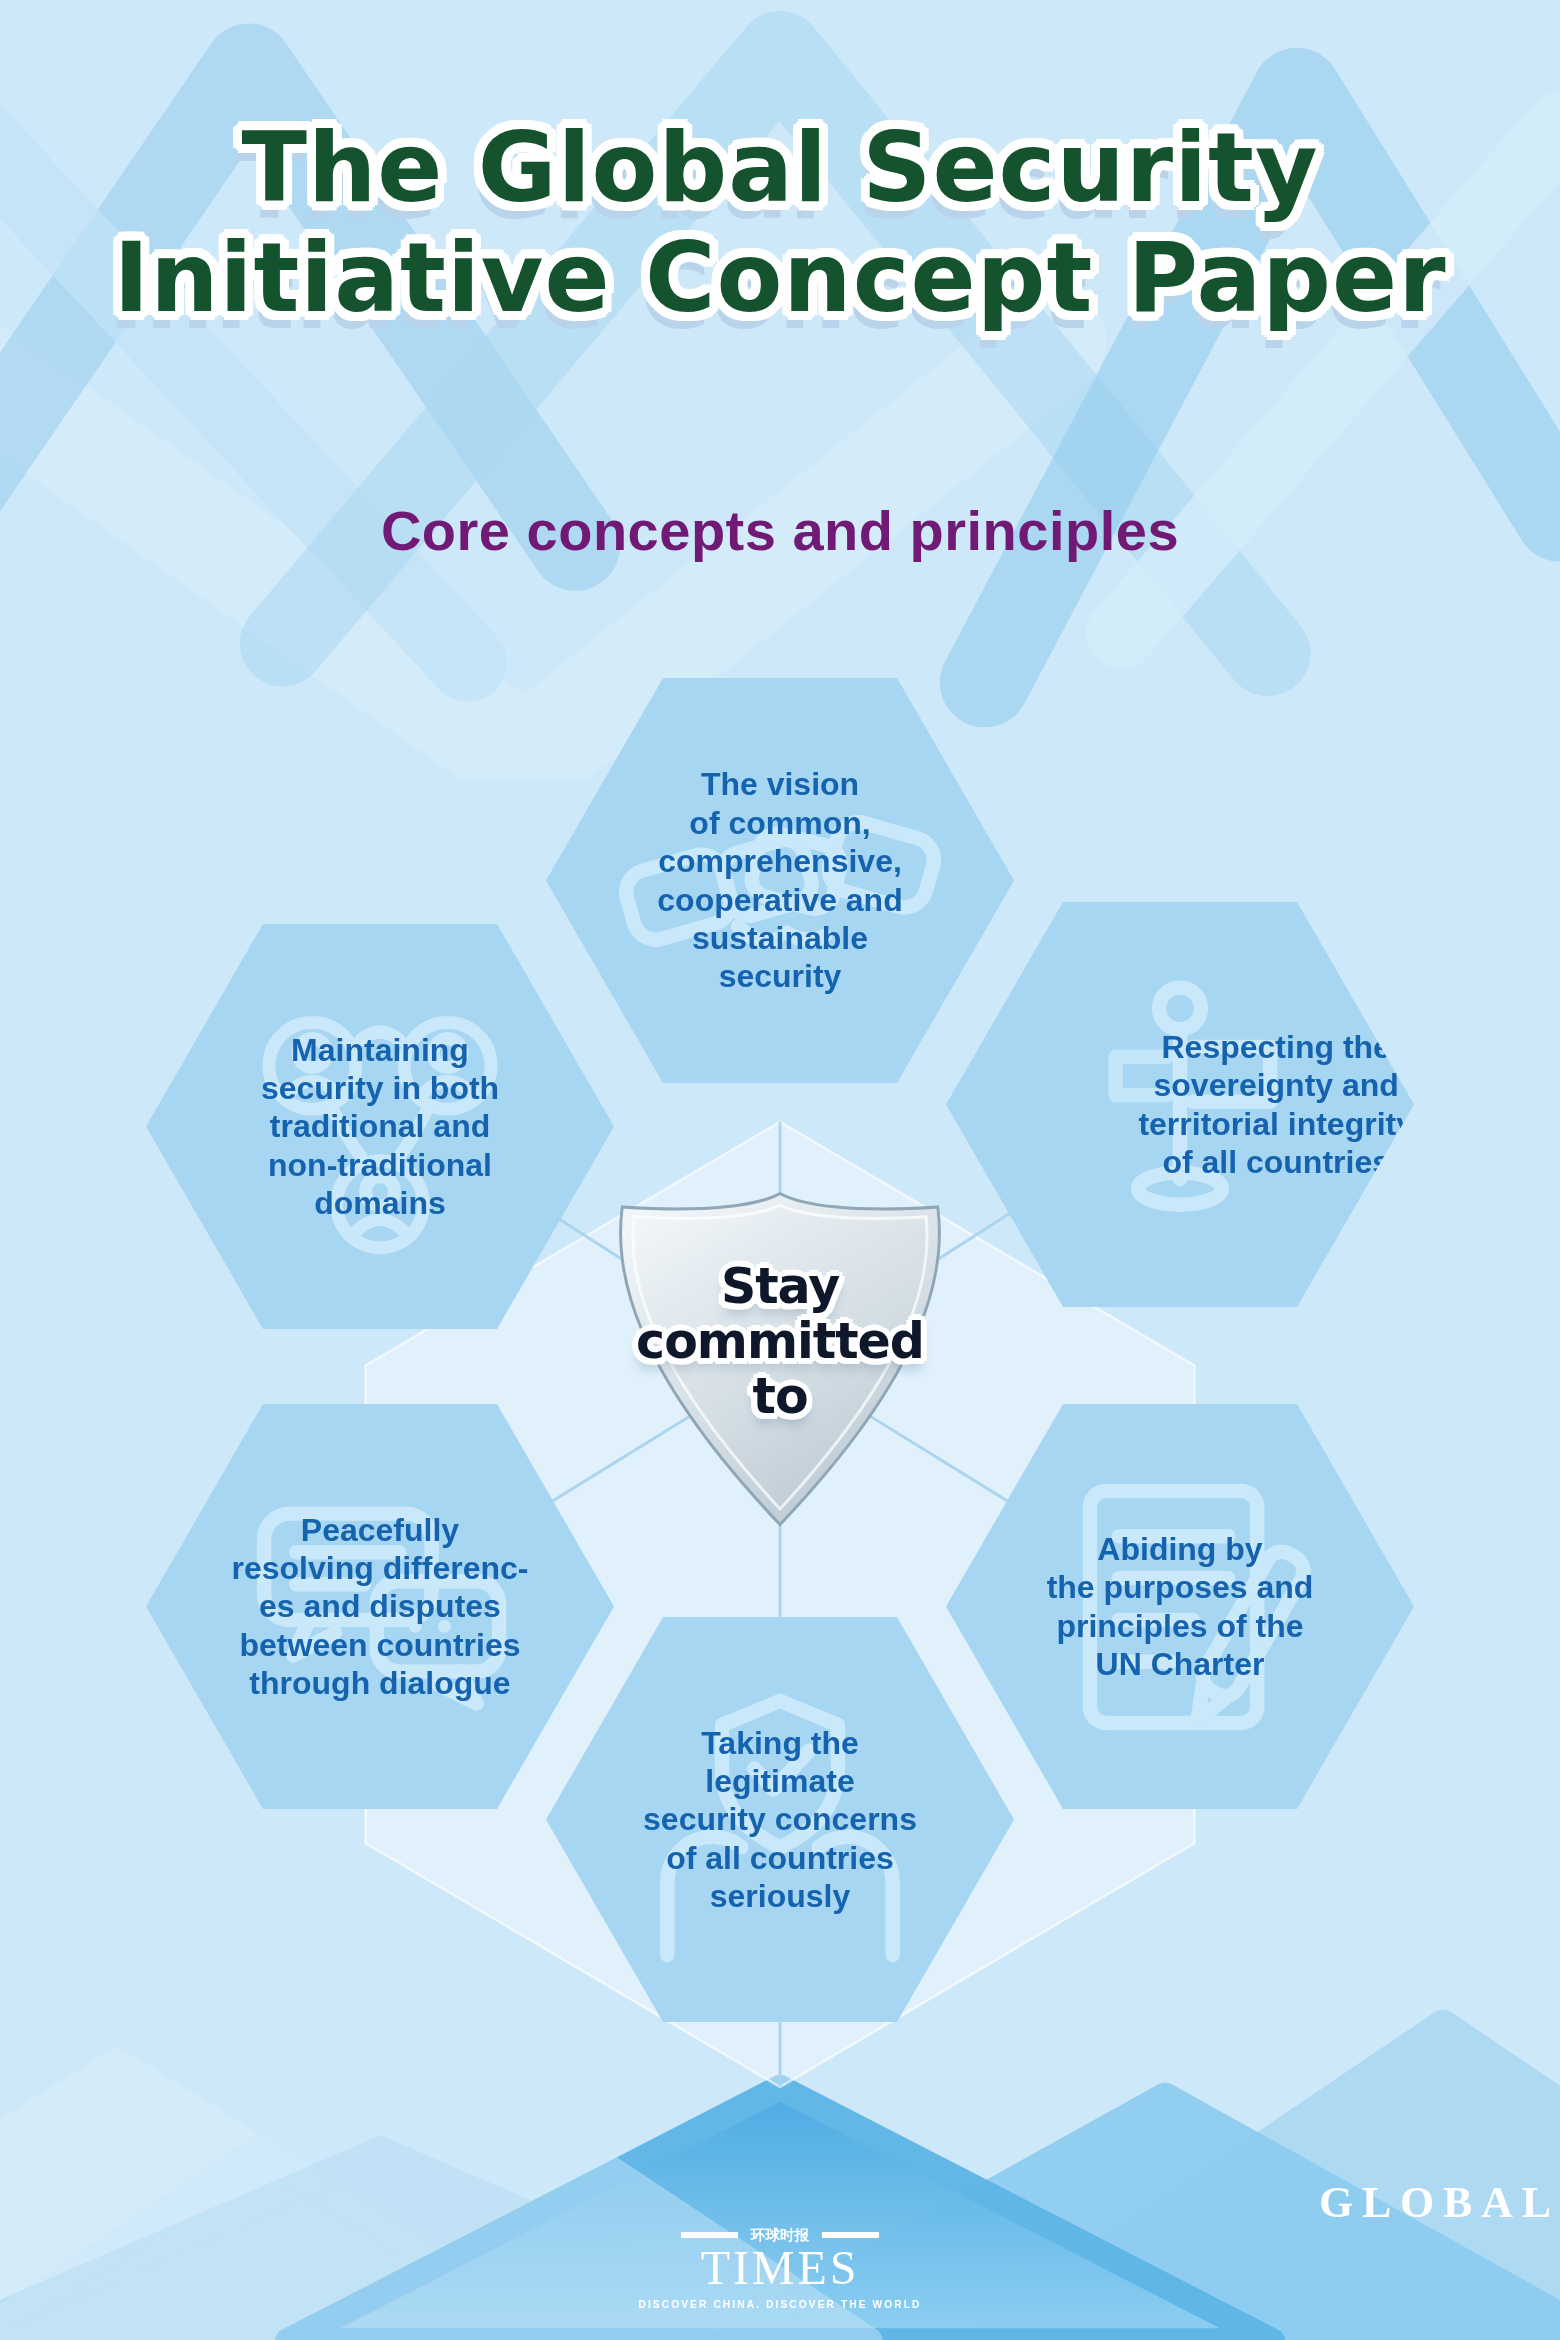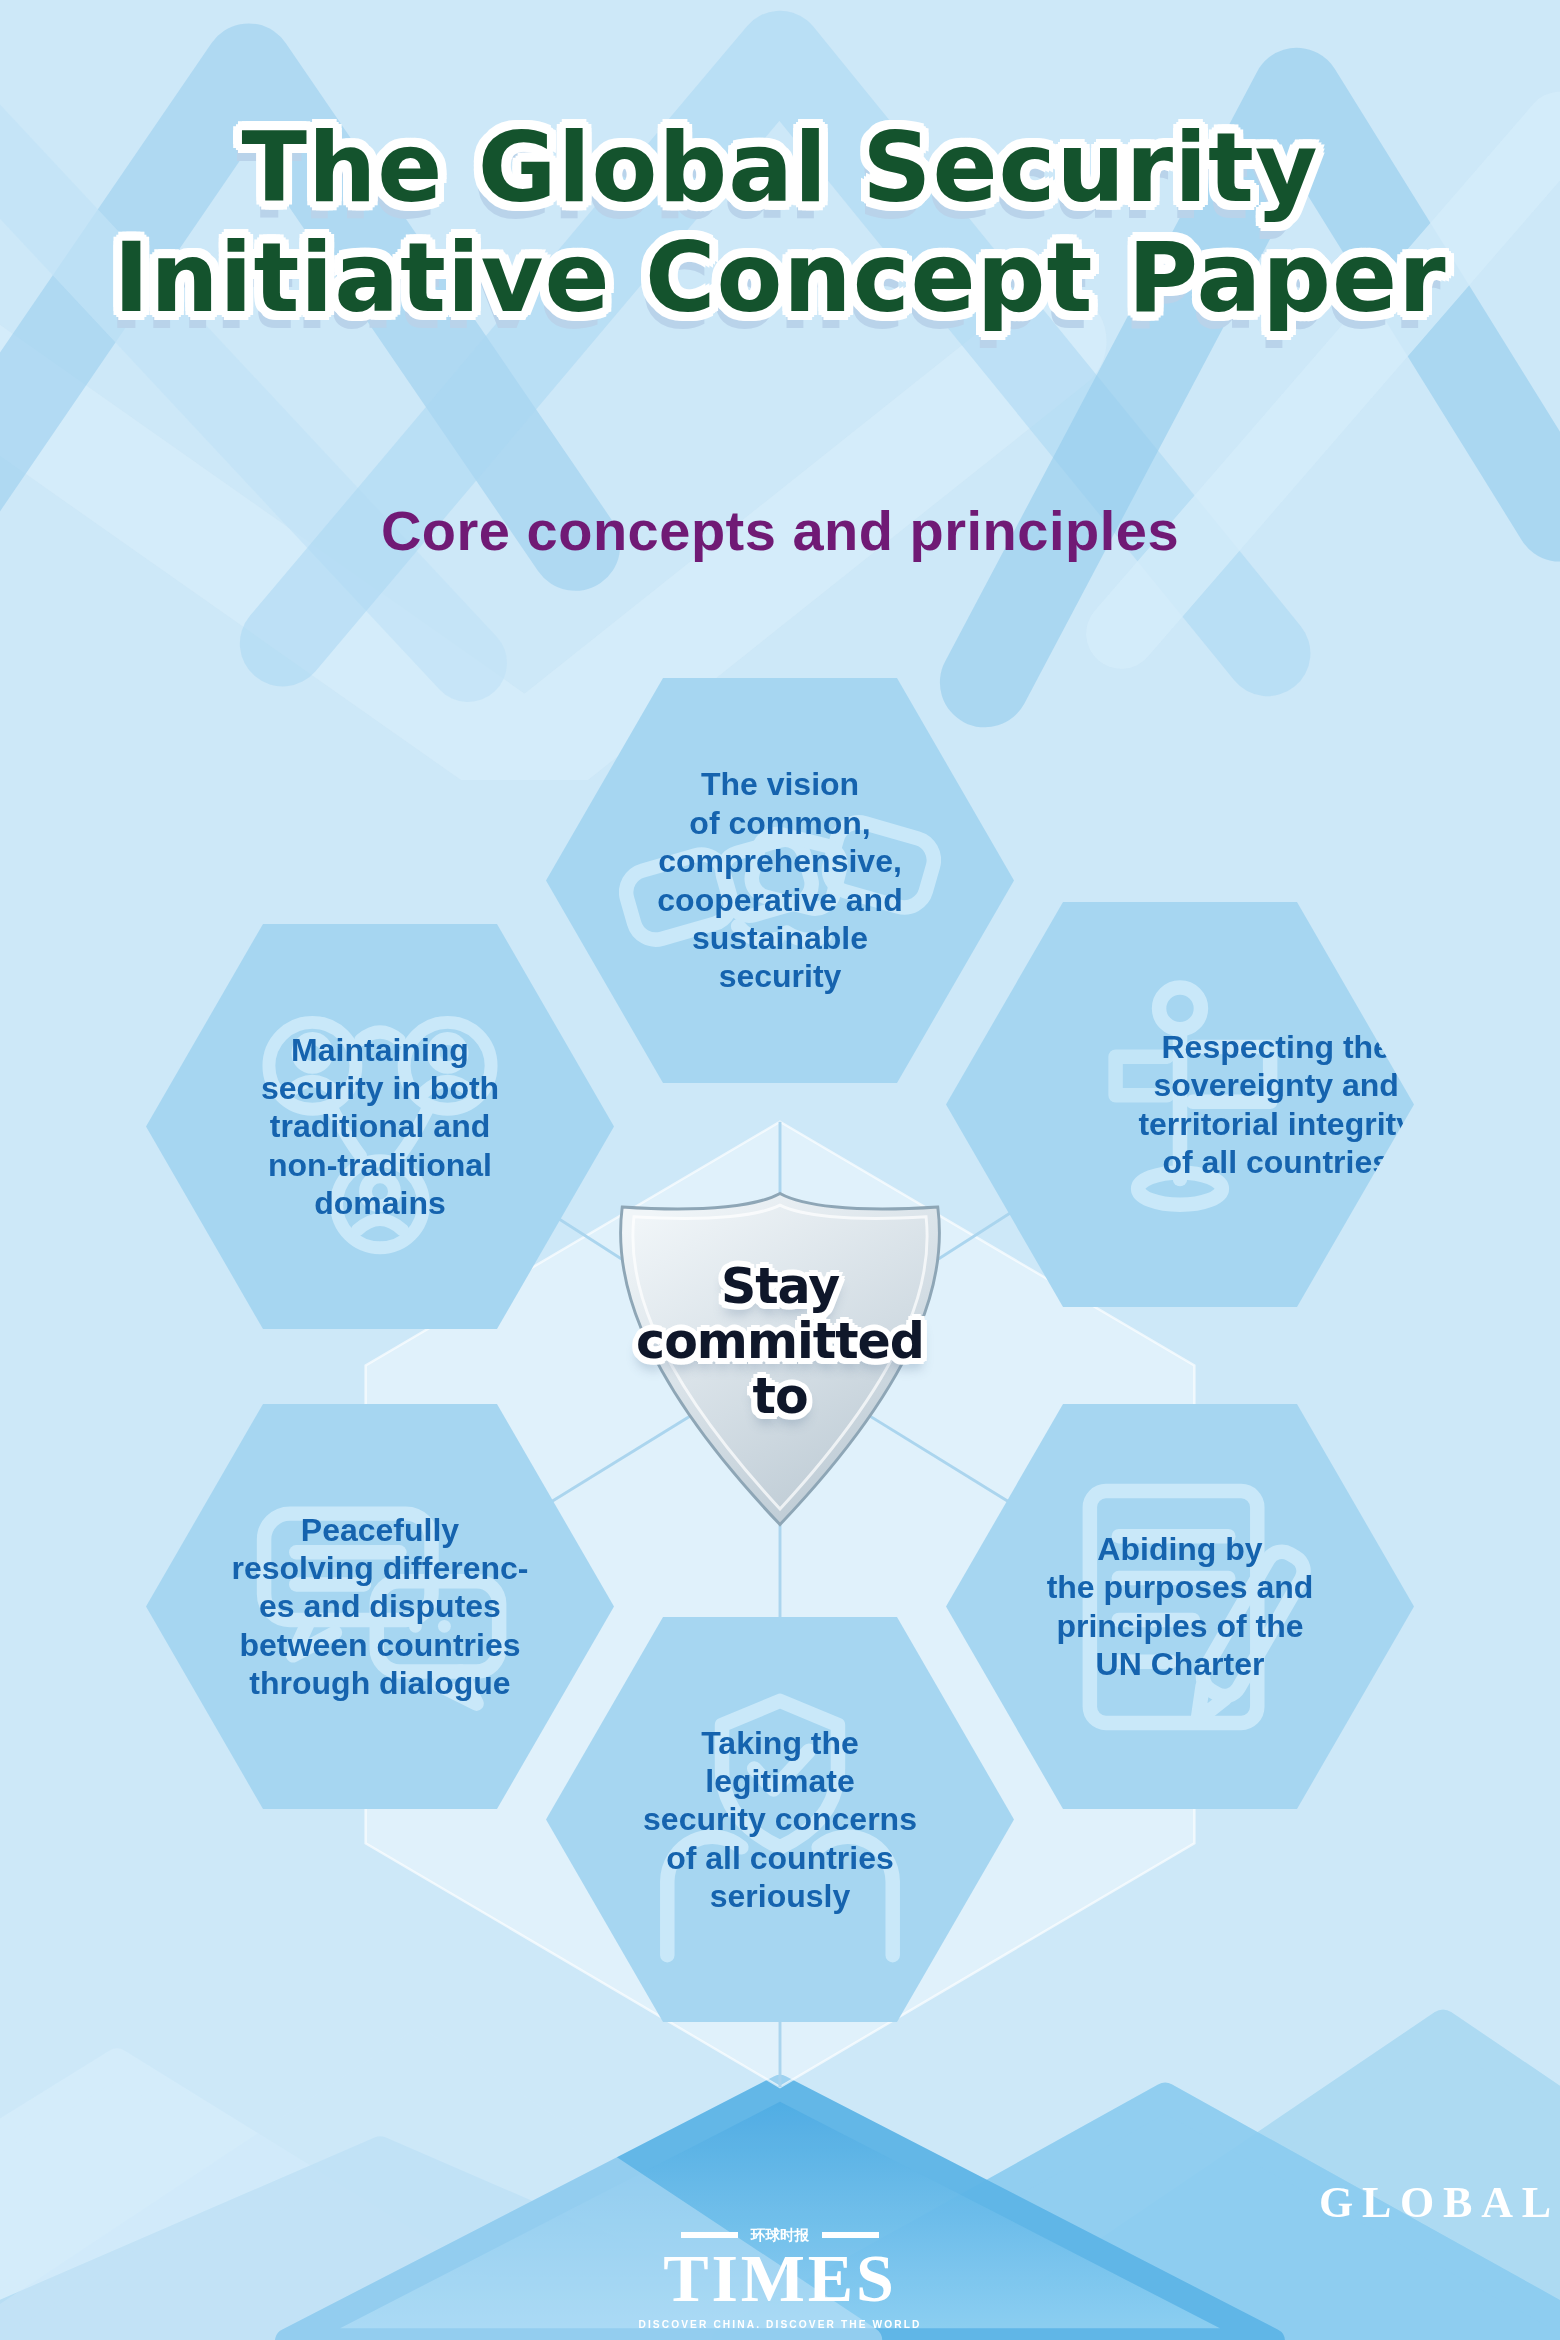--- a/index.html
+++ b/index.html
@@ -63,21 +63,21 @@
       -5.9px 2.9px 0 #fff, 5.9px 2.9px 0 #fff, -2.9px 5.9px 0 #fff, 2.9px 5.9px 0 #fff,
       0 9.8px 11.7px rgba(90,120,150,0.45);
   }
 
   
   .logo { position:absolute; left:0; right:0; top:2181px; z-index:20; text-align:center; color:#ffffff; }
   .logo-global { font-family:"Liberation Serif", serif; font-weight:bold; font-size:44px; line-height:1; letter-spacing:8.8px; padding-left:8.8px;text-align:right; }
   .logo-mid { display:flex; align-items:center; justify-content:center; gap:13px; margin:2.9px 0 2px 0; }
   .logo-bar { width:57px; height:5.9px; background:#ffffff; }
   .logo-cn { font-size:14.6px; font-weight:bold; line-height:1; }
-  .logo-times { font-family:"Liberation Serif", serif; font-weight:bold; font-size:68px; line-height:1; letter-spacing:2.9px;text-align:center; }
+  .logo-times { font-family:"Liberation Serif", serif; font-weight:normal; font-size:48px; line-height:1; letter-spacing:2.9px;text-align:center; }
   .logo-tagline { font-size:10.2px; font-weight:bold; letter-spacing:2.1px; margin-top:6.8px; }
 </style>
 </head>
 <body>
 
 <div id="poster">
 
   <svg class="layer" style="left:0; top:0;" width="1560" height="780" viewBox="0 0 1600 800">
     <g fill="none" stroke-linecap="round" stroke-linejoin="round">
       <polyline points="-100,330 540,780 1080,350" stroke="#dcf0fc" stroke-width="110" opacity="0.5"></polyline>

